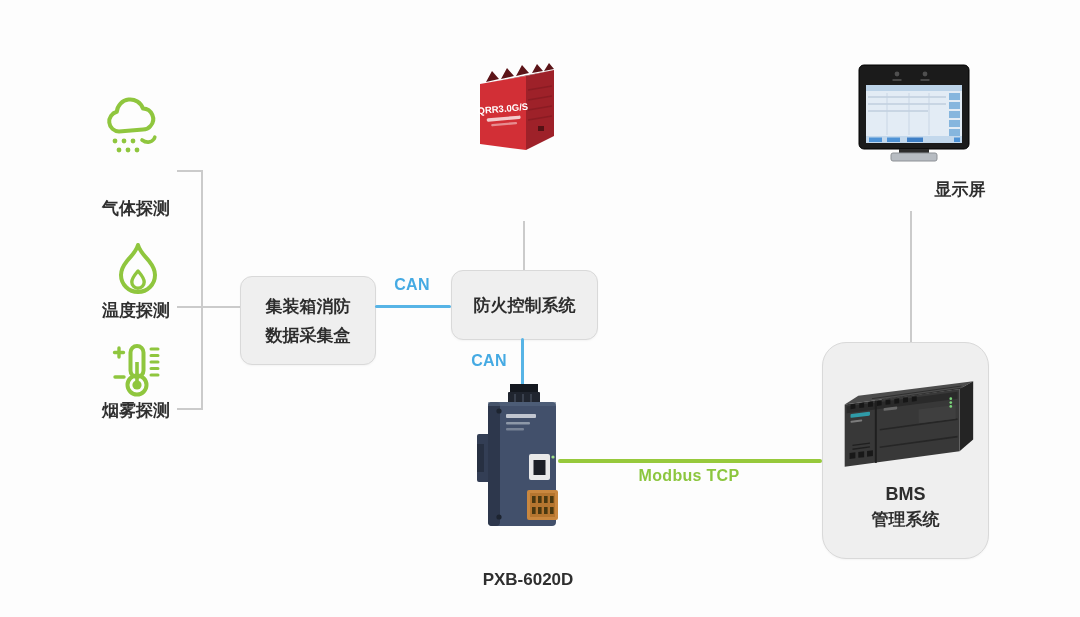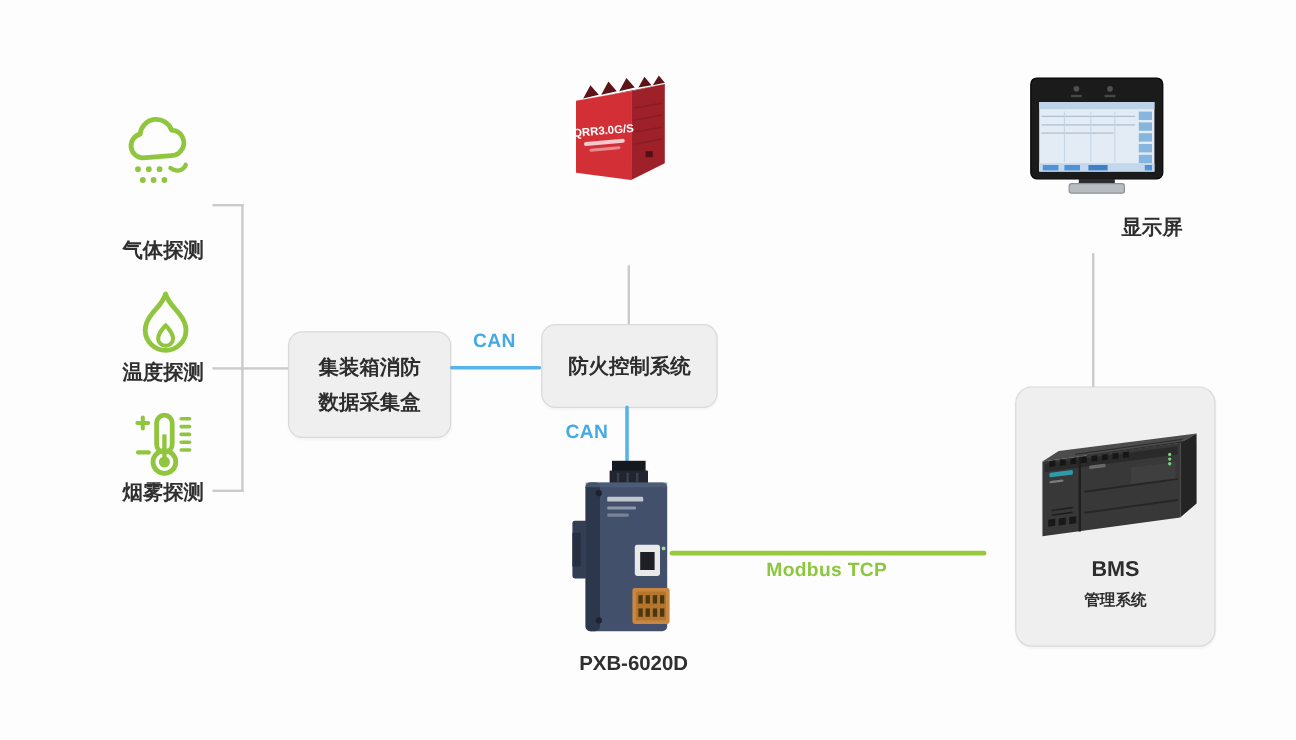--- a/index.html
+++ b/index.html
@@ -31,21 +31,21 @@
   .link-label.green{color:#8cc63e;}
   .device-label{
     position:absolute;transform:translateX(-50%);
     font-size:17px;font-weight:600;color:#2f2f2f;text-align:center;line-height:25px;white-space:nowrap;
   }
   .bms-text{
     position:absolute;left:0;right:0;top:138px;text-align:center;
     font-weight:600;color:#2d2d2d;line-height:26px;
   }
   .bms-text .l1{font-size:18px;}
-  .bms-text .l2{font-size:13px;}
+  .bms-text .l2{font-size:17px;}
 </style>
 </head>
 <body>
 
 <div id="canvas">
 
   <svg class="abs" style="left:102px;top:96px;" width="64" height="62" viewBox="0 0 64 62">
     <path d="M17 35.5 a10 10 0 0 1 -2.2 -19.7 A13.5 13.5 0 0 1 41 12.5 a10.5 10.5 0 0 1 7.5 17.5 c-1.8 2.2 -4.5 3.6 -7.5 3.6 l-24 1.9 z" fill="none" stroke="#8fc63e" stroke-width="4" stroke-linejoin="round" stroke-linecap="round"></path>
     <path d="M40 44 c4 3 9 3 12 -1 l0.8 -1.8" fill="none" stroke="#8fc63e" stroke-width="3.6" stroke-linecap="round"></path>
     <circle cx="13" cy="45" r="2.4" fill="#8fc63e"></circle>
@@ -145,21 +145,21 @@
       <rect x="60" y="118" width="3.6" height="7"></rect>
         <rect x="66" y="118" width="3.6" height="7"></rect>
       <rect x="72" y="118" width="3.6" height="7"></rect>
         <rect x="78" y="118" width="3.6" height="7"></rect>
       <rect x="60" y="129" width="3.6" height="7"></rect>
         <rect x="66" y="129" width="3.6" height="7"></rect>
       <rect x="72" y="129" width="3.6" height="7"></rect>
         <rect x="78" y="129" width="3.6" height="7"></rect>
     </g>
   </svg>
-  <div class="device-label" style="left:528px;top:540px;">PXB-6020D</div>
+  <div class="device-label" style="left:528px;top:567px;">PXB-6020D</div>
 
   <div class="line-green" style="left:558px;top:459px;width:264px;height:4px;"></div>
   <div class="link-label green" style="left:689px;top:433px;margin-top:34px;">Modbus TCP</div>
 
   <svg class="abs" style="left:857px;top:63px;" width="114" height="102" viewBox="0 0 114 102">
     <rect x="2" y="2" width="110" height="84" rx="5" fill="#1b1b1b" stroke="#000000"></rect>
     <circle cx="40" cy="11" r="2.4" fill="#4f4f4f"></circle>
     <circle cx="68" cy="11" r="2.4" fill="#4f4f4f"></circle>
     <rect x="35.5" y="16" width="9" height="2" fill="#474747"></rect>
     <rect x="63.5" y="16" width="9" height="2" fill="#474747"></rect>
@@ -178,21 +178,21 @@
     <rect x="30" y="74.5" width="13" height="4.5" fill="#4f93d6"></rect>
     <rect x="50" y="74.5" width="16" height="4.5" fill="#3e7fc6"></rect>
     <rect x="97" y="74.5" width="6" height="4.5" fill="#4f93d6"></rect>
 
     <rect x="42" y="86" width="30" height="5" fill="#2c2c2c"></rect>
     <rect x="34" y="90" width="46" height="8" rx="2" fill="#b7bcc2" stroke="#8d9196"></rect>
   </svg>
   <div class="device-label" style="left:960px;top:177px;">显示屏</div>
   <div class="line" style="left:910px;top:211px;width:2px;height:131px;"></div>
 
-  <div class="node-box" style="left:822px;top:322px;width:165px;height:215px;border-radius:14px;justify-content:flex-start;margin-left:24px;">
+  <div class="node-box" style="left:822px;top:342px;width:165px;height:215px;border-radius:24px;justify-content:flex-start;">
     <svg class="abs" style="left:10px;top:26px;" width="146" height="108" viewBox="0 0 150 110">
 
       <polygon points="12,36 130,20 144,12 26,27" fill="#4c4c4c"></polygon>
       <path d="M40 30 l92 -13 M50 31 l84 -12" stroke="#2d2d2d" stroke-width="1"></path>
 
       <polygon points="130,20 144,12 144,72 130,84" fill="#242424"></polygon>
 
       <polygon points="12,36 130,20 130,84 12,100" fill="#383838"></polygon>
 
       <polygon points="14,38 128,23 128,30 14,45" fill="#2a2a2a"></polygon>

